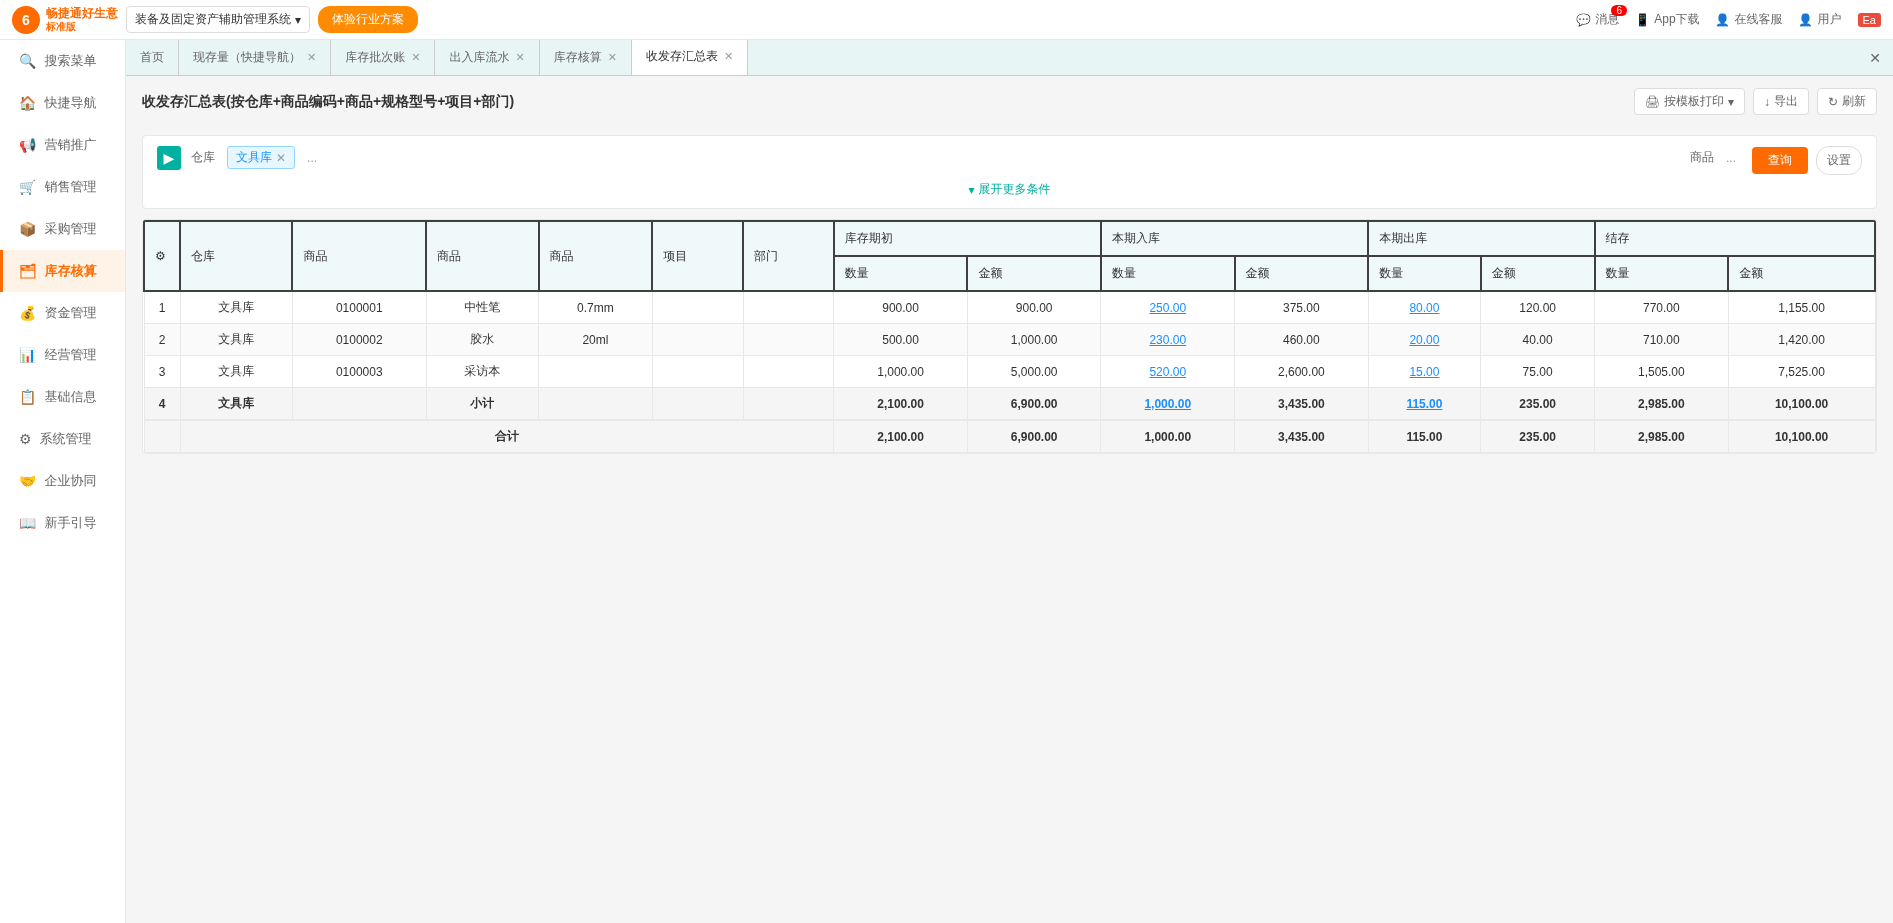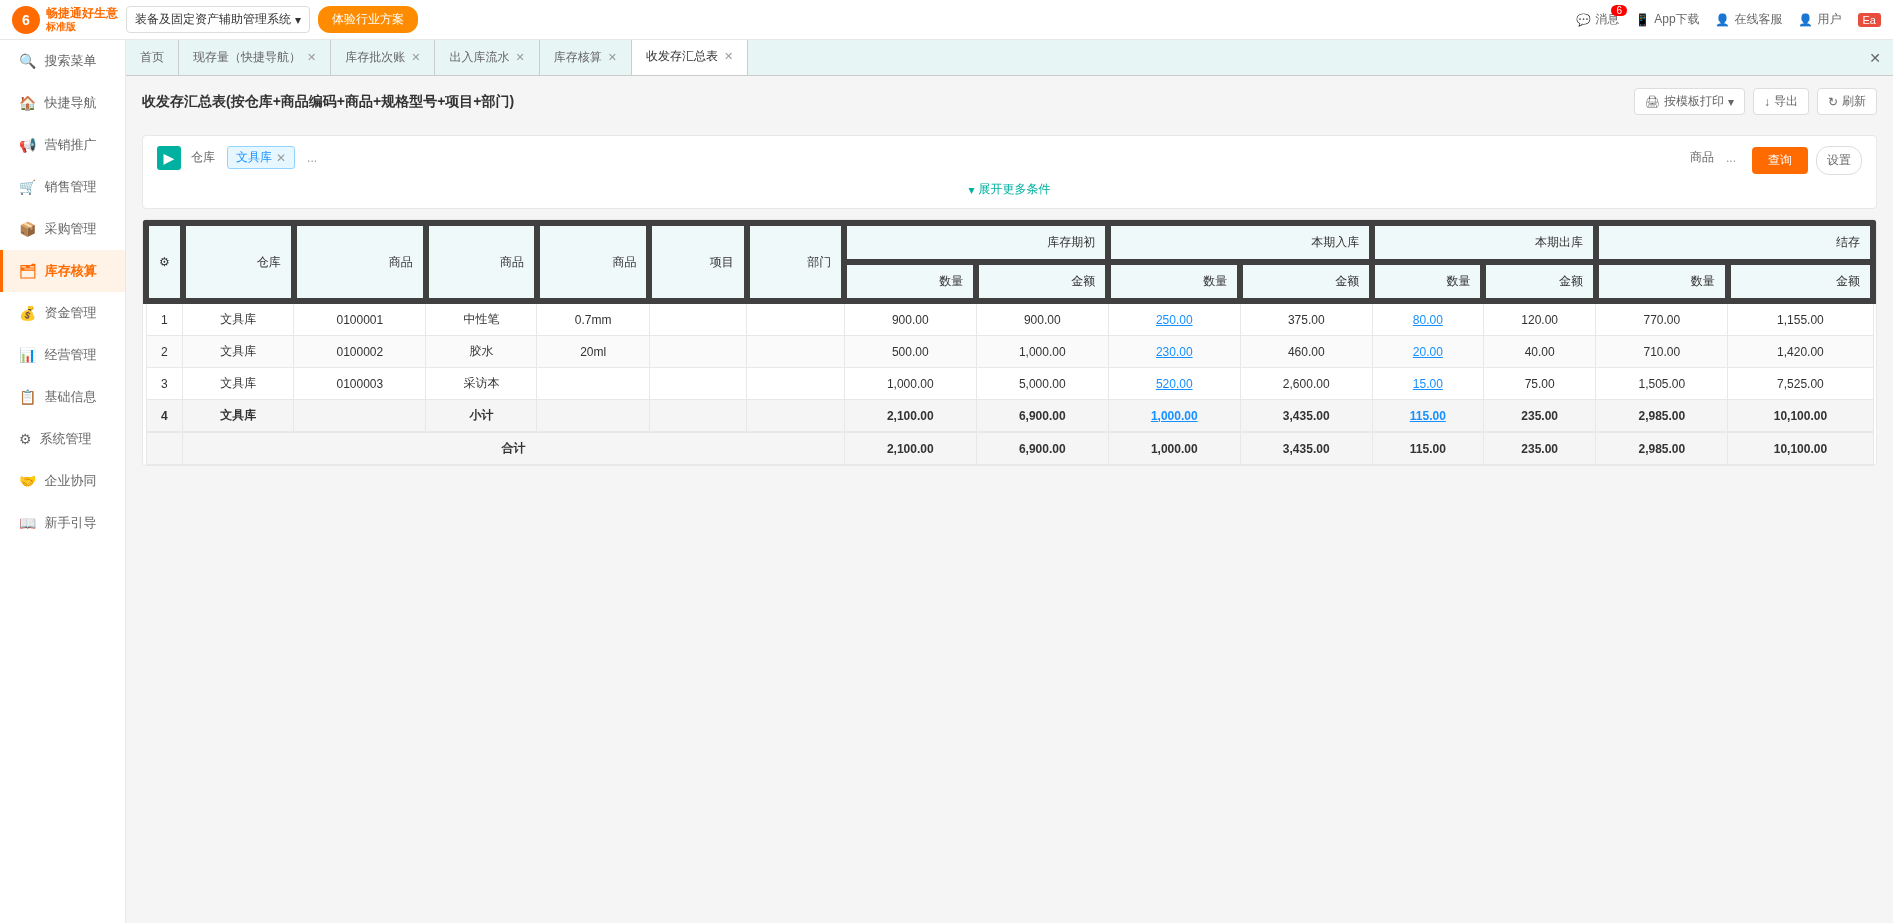--- a/index.html
+++ b/index.html
@@ -58,21 +58,21 @@
     .btn-setting { background: #fff; color: #666; border: 1px solid #ddd; border-radius: 13px; padding: 5px 10px; cursor: pointer; font-size: 12px; }
     .section-header-actions { display: flex; align-items: center; gap: 8px; margin-bottom: 10px; justify-content: flex-end; }
     .btn-print { background: #fff; border: 1px solid #ddd; border-radius: 4px; padding: 4px 10px; font-size: 12px; cursor: pointer; color: #666; display: flex; align-items: center; gap: 4px; }
     .btn-export { background: #fff; border: 1px solid #ddd; border-radius: 4px; padding: 4px 10px; font-size: 12px; cursor: pointer; color: #666; display: flex; align-items: center; gap: 4px; }
     .btn-refresh { background: #fff; border: 1px solid #ddd; border-radius: 4px; padding: 4px 10px; font-size: 12px; cursor: pointer; color: #666; display: flex; align-items: center; gap: 4px; }
 
     
     .table-container { background: #fff; border-radius: 4px; border: 1px solid #e8e8e8; overflow-x: auto; }
     table { width: 100%; border-collapse: collapse; font-size: 12px; }
     thead tr { background: #f0f9f9; }
-    th { padding: 8px 10px; text-align: right; border: 6px solid #404040; color: #333; font-weight: 500; white-space: nowrap; }
+    th { padding: 8px 10px; text-align: left; border: 2px solid #404040; color: #333; font-weight: 500; white-space: nowrap; }
     td { padding: 7px 10px; text-align: center; border: 1px solid #e8e8e8; color: #333; white-space: nowrap; }
     .row-even { background: #fafafa; }
     .row-subtotal td { font-weight: bold; background: #f5f5f5; }
     .link-cell { color: #1890ff; text-decoration: underline; cursor: pointer; }
     .settings-col { width: 36px; }
 
     
     .table-footer { background: #f5f5f5; border-top: 2px solid #e8e8e8; }
     .table-footer td { font-weight: bold; }
 

